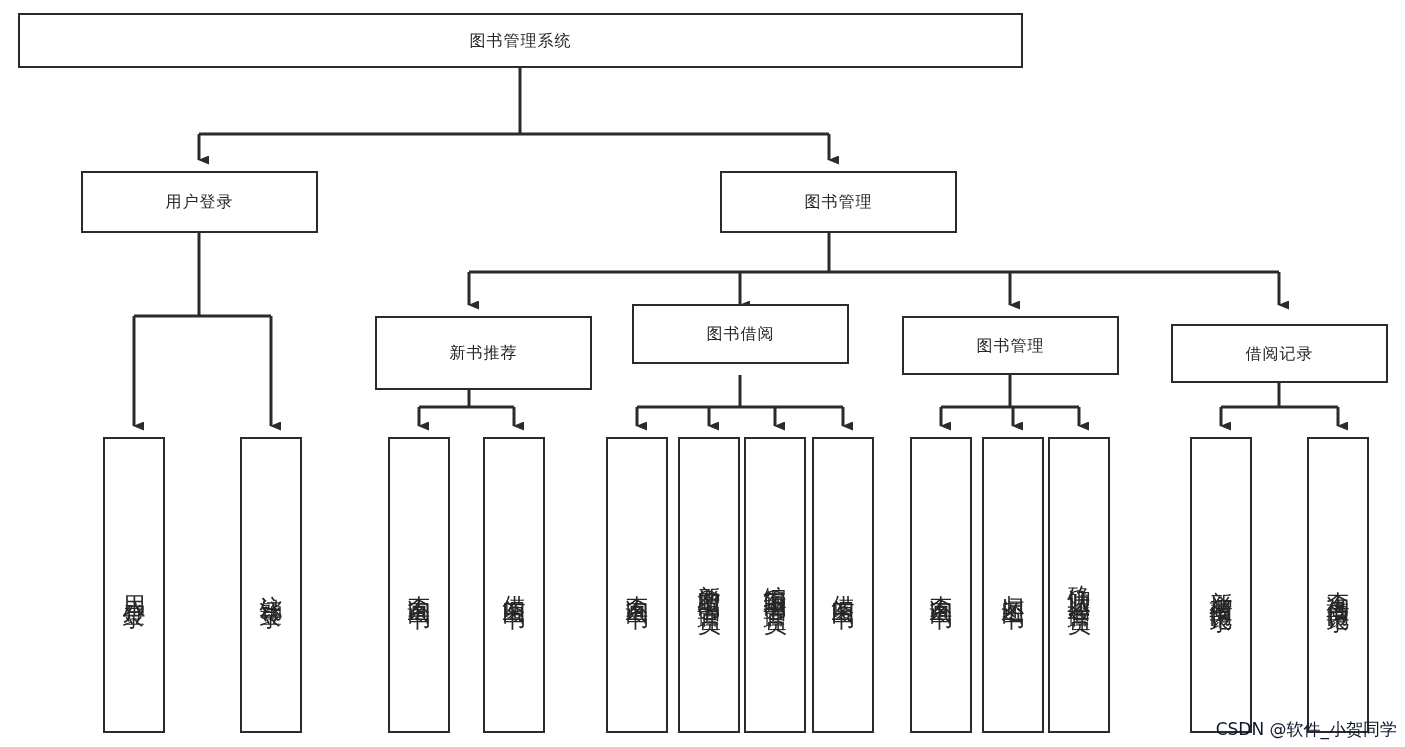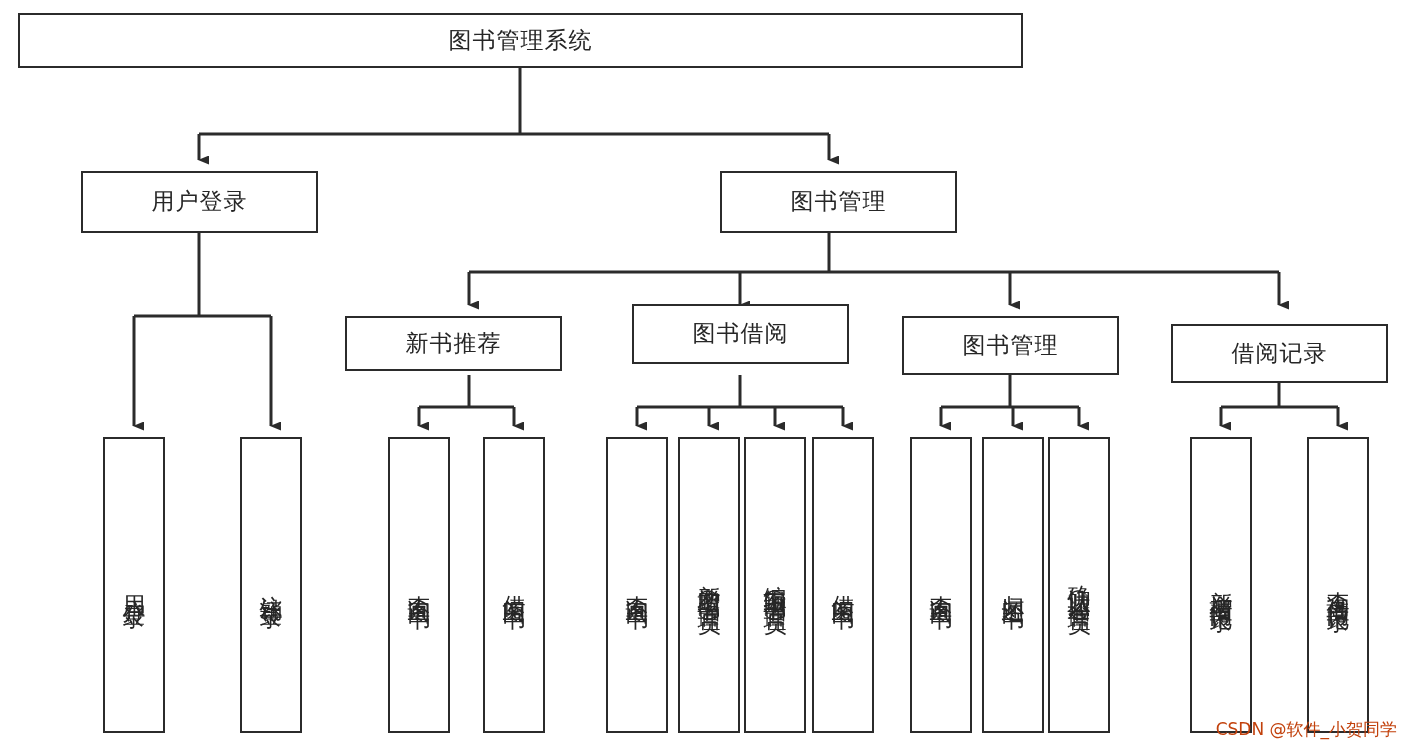--- a/index.html
+++ b/index.html
@@ -30,21 +30,21 @@
     box-sizing: border-box;
     border: 2px solid #2b2b2b;
     background: #ffffff;
     display: flex;
     align-items: center;
     justify-content: center;
     color: #262626;
     z-index: 2;
   }
   .node.horizontal {
-    font-size: 23px;
+    font-size: 16px;
     letter-spacing: 1px;
     line-height: 1.2;
   }
   .node.vertical {
     writing-mode: vertical-rl;
     text-orientation: upright;
     font-size: 23px;
     letter-spacing: 4px;
     line-height: 1.25;
     padding: 6px 0;
@@ -58,21 +58,21 @@
   }
   .node.vertical .label {
     writing-mode: vertical-rl;
     text-orientation: upright;
   }
   #watermark {
     position: absolute;
     right: 8px;
     bottom: 6px;
     font-size: 17px;
-    color: #c2410c;
+    color: #0f172a;
     z-index: 5;
     white-space: nowrap;
     pointer-events: none;
   }
 </style>
 </head>
 <body>
 
 <div id="diagram-root">
 
@@ -122,21 +122,21 @@
   <div id="node-layer">
       <div class="node horizontal" style="left: 18px; top: 13px; width: 1005px; height: 55px;">
         <span class="label">图书管理系统</span>
       </div>
       <div class="node horizontal" style="left: 81px; top: 171px; width: 237px; height: 62px;">
         <span class="label">用户登录</span>
       </div>
       <div class="node horizontal" style="left: 711px; top: 171px; width: 237px; height: 62px; margin-left: 9px;">
         <span class="label">图书管理</span>
       </div>
-      <div class="node horizontal" style="left: 345px; top: 316px; width: 217px; height: 55px;">
+      <div class="node horizontal" style="left: 375px; top: 316px; width: 217px; height: 74px;">
         <span class="label">新书推荐</span>
       </div>
       <div class="node horizontal" style="left: 632px; top: 304px; width: 217px; height: 60px;">
         <span class="label">图书借阅</span>
       </div>
       <div class="node horizontal" style="left: 902px; top: 316px; width: 217px; height: 59px;">
         <span class="label">图书管理</span>
       </div>
       <div class="node horizontal" style="left: 1171px; top: 316px; width: 217px; height: 59px; margin-top: 8px;">
         <span class="label">借阅记录</span>

